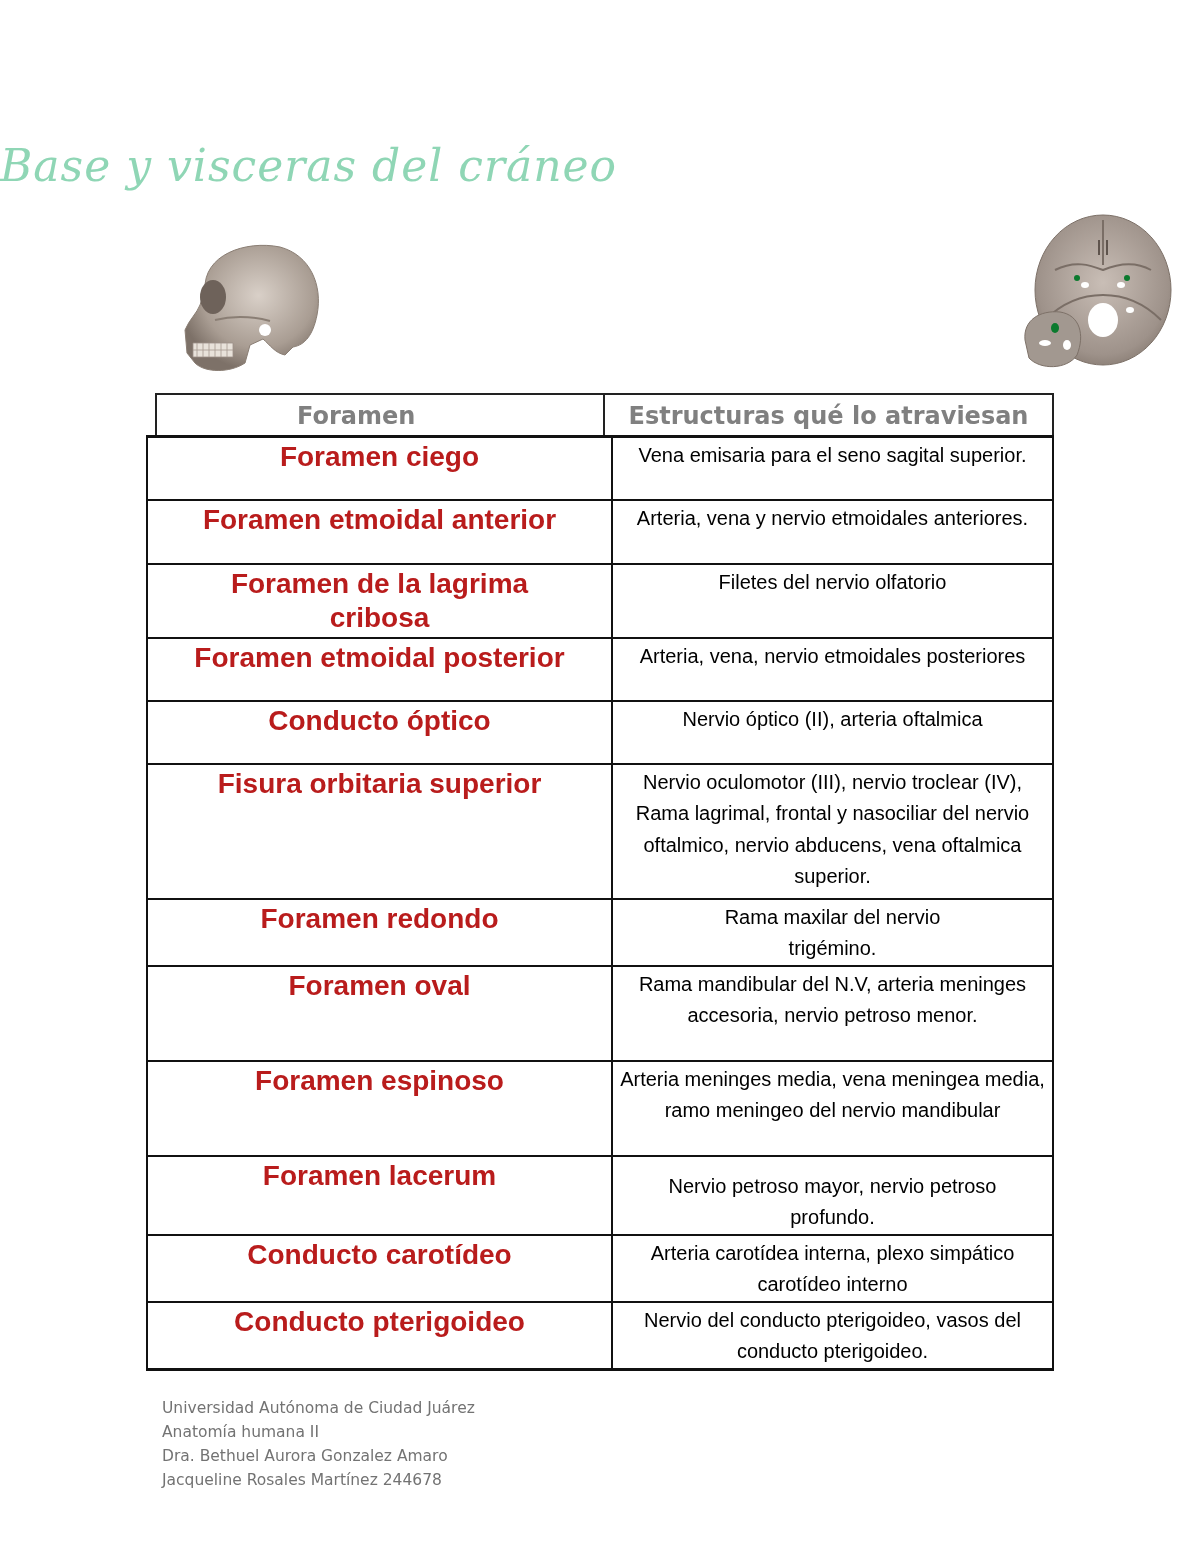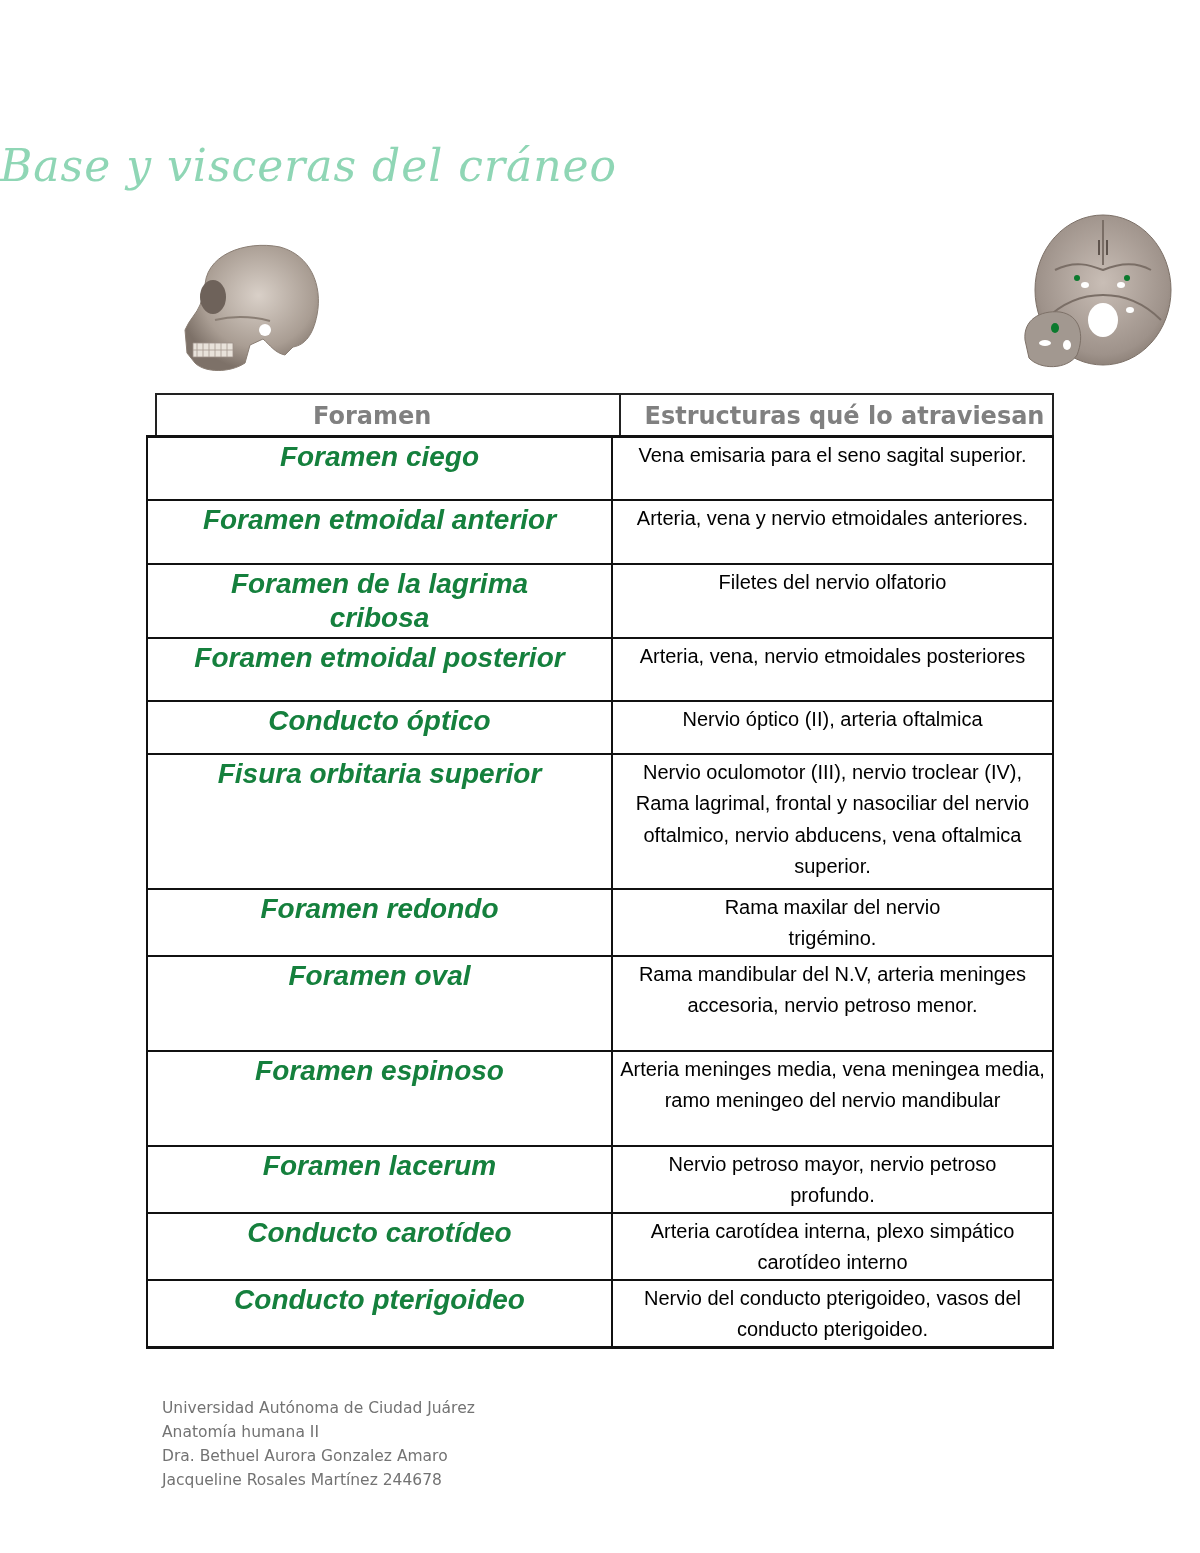--- a/index.html
+++ b/index.html
@@ -20,37 +20,36 @@
     }
 
     .header-row {
       position: absolute; left: 155px; top: 393px; width: 899px; height: 43px;
       border: 2px solid #222; border-bottom: none; display: flex;
     }
     .header-row .hcell {
       font-family: "DejaVu Sans", sans-serif; font-weight: bold; font-size: 24px;
       color: #808080; display: flex; align-items: center; justify-content: center;
       height: 100%;
-      margin-left: 16px;
     }
     .header-row .hcell.c1 { width: 448px; border-right: 2px solid #222; padding-left: 140px; justify-content: flex-start; }
     .header-row .hcell.c2 { flex: 1; }
 
     .body-table {
       position: absolute; left: 146px; top: 435px; width: 908px;
       border-collapse: collapse; table-layout: fixed;
     }
     .body-table td {
       border: 2px solid #111; vertical-align: top; text-align: center;
       padding: 0 6px;
     }
     .body-table td.name {
       width: 465px;
-      font-family: "Liberation Sans", sans-serif; font-weight: bold; font-style: italic;
-      font-size: 28px; color: #15803d; line-height: 34px; padding-top: 2px;
+      font-family: "Liberation Sans", sans-serif; font-weight: bold; 
+      font-size: 28px; color: #b91c1c; line-height: 34px; padding-top: 2px;
     }
     .body-table td.desc {
       font-family: "Liberation Sans", sans-serif; font-size: 20px; line-height: 31.5px;
       color: #000; padding-top: 2px;
     }
     .body-table tr:first-child td { border-top-width: 3px; }
     .body-table tr:last-child td { border-bottom-width: 3px; }
 
     .footer {
       position: absolute; left: 162px; top: 1387px;
@@ -123,21 +122,21 @@
       <td class="desc">Arteria, vena y nervio etmoidales anteriores.</td>
     </tr>
     <tr style="height:74px">
       <td class="name" style="padding:2px 60px 0">Foramen de la lagrima cribosa</td>
       <td class="desc">Filetes del nervio olfatorio</td>
     </tr>
     <tr style="height:63px">
       <td class="name">Foramen etmoidal posterior</td>
       <td class="desc">Arteria, vena, nervio etmoidales posteriores</td>
     </tr>
-    <tr style="height:53px">
+    <tr style="height:63px">
       <td class="name">Conducto óptico</td>
       <td class="desc">Nervio óptico (II), arteria oftalmica</td>
     </tr>
     <tr style="height:135px">
       <td class="name">Fisura orbitaria superior</td>
       <td class="desc" style="padding:2px 16px 0">Nervio oculomotor (III), nervio troclear (IV), Rama lagrimal, frontal y nasociliar del nervio oftalmico, nervio abducens, vena oftalmica superior.</td>
     </tr>
     <tr style="height:65px">
       <td class="name">Foramen redondo</td>
       <td class="desc" style="padding:2px 77px 0">Rama maxilar del nervio trigémino.</td>
@@ -145,21 +144,21 @@
     <tr style="height:95px">
       <td class="name">Foramen oval</td>
       <td class="desc" style="padding:2px 14px 0">Rama mandibular del N.V, arteria meninges accesoria, nervio petroso menor.</td>
     </tr>
     <tr style="height:95px">
       <td class="name">Foramen espinoso</td>
       <td class="desc">Arteria meninges media, vena meningea media, ramo meningeo del nervio mandibular</td>
     </tr>
     <tr style="height:65px">
       <td class="name">Foramen lacerum</td>
-      <td class="desc" style="padding:2px 30px 0">Nervio petroso mayor, nervio petroso profundo.</td>
+      <td class="desc" style="padding:14px 30px 0">Nervio petroso mayor, nervio petroso profundo.</td>
     </tr>
     <tr style="height:65px">
       <td class="name">Conducto carotídeo</td>
       <td class="desc" style="padding:2px 20px 0">Arteria carotídea interna, plexo simpático carotídeo interno</td>
     </tr>
     <tr style="height:64px">
       <td class="name">Conducto pterigoideo</td>
       <td class="desc">Nervio del conducto pterigoideo, vasos del conducto pterigoideo.</td>
     </tr>
   </tbody>

